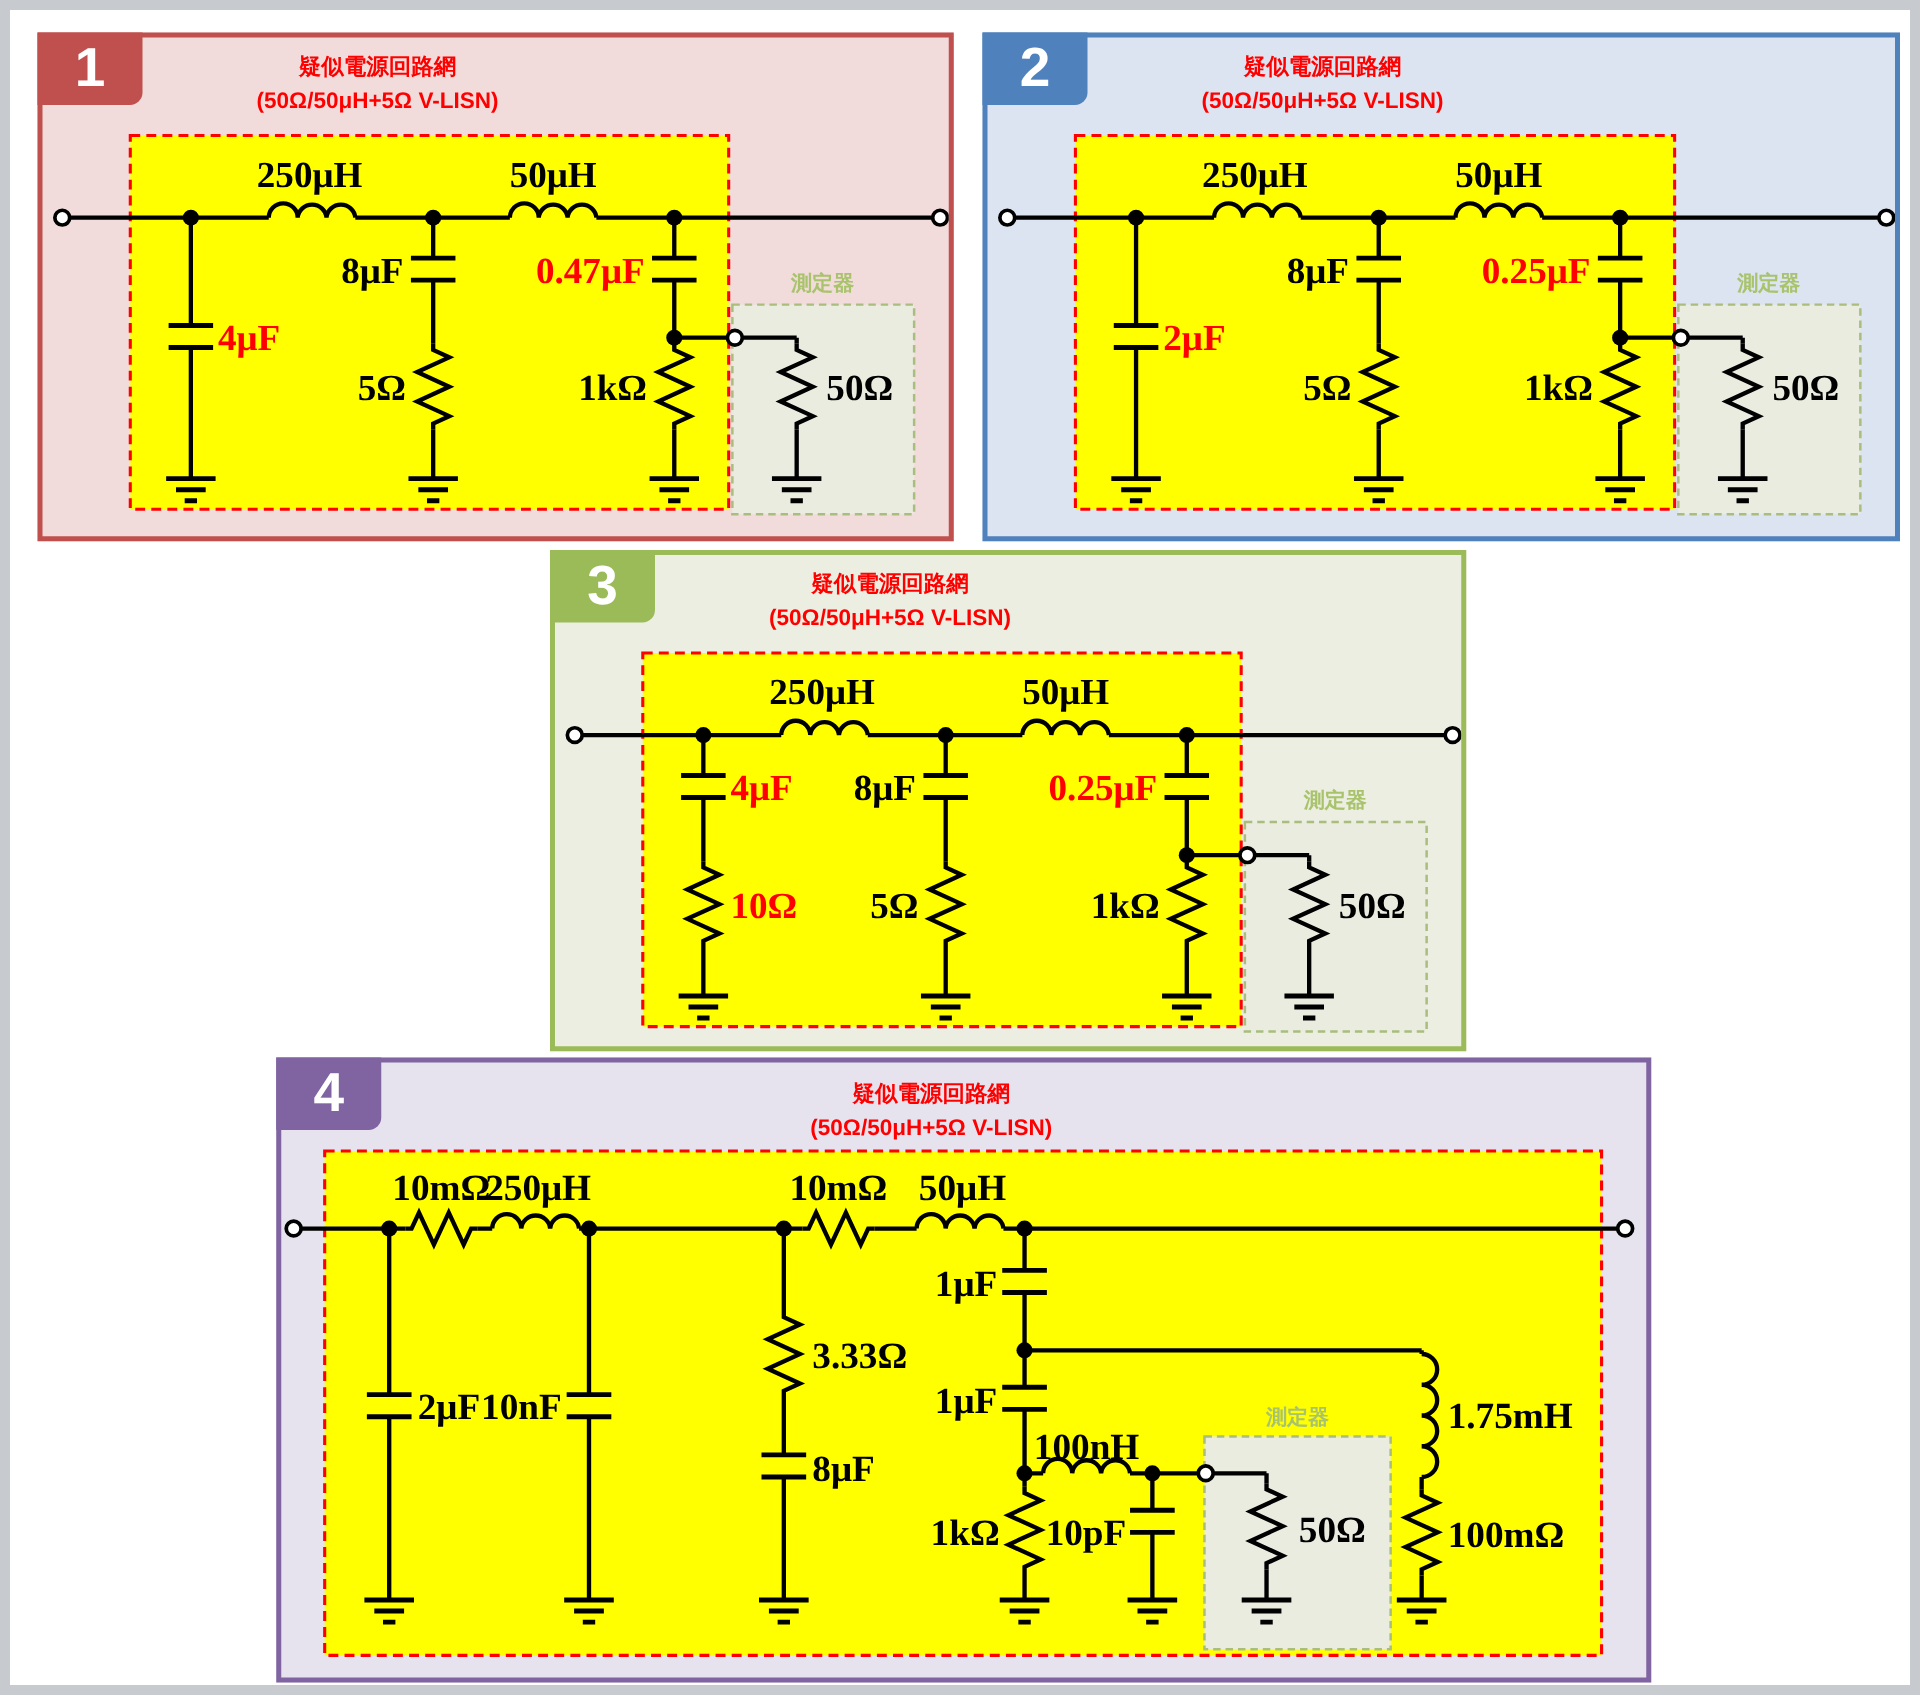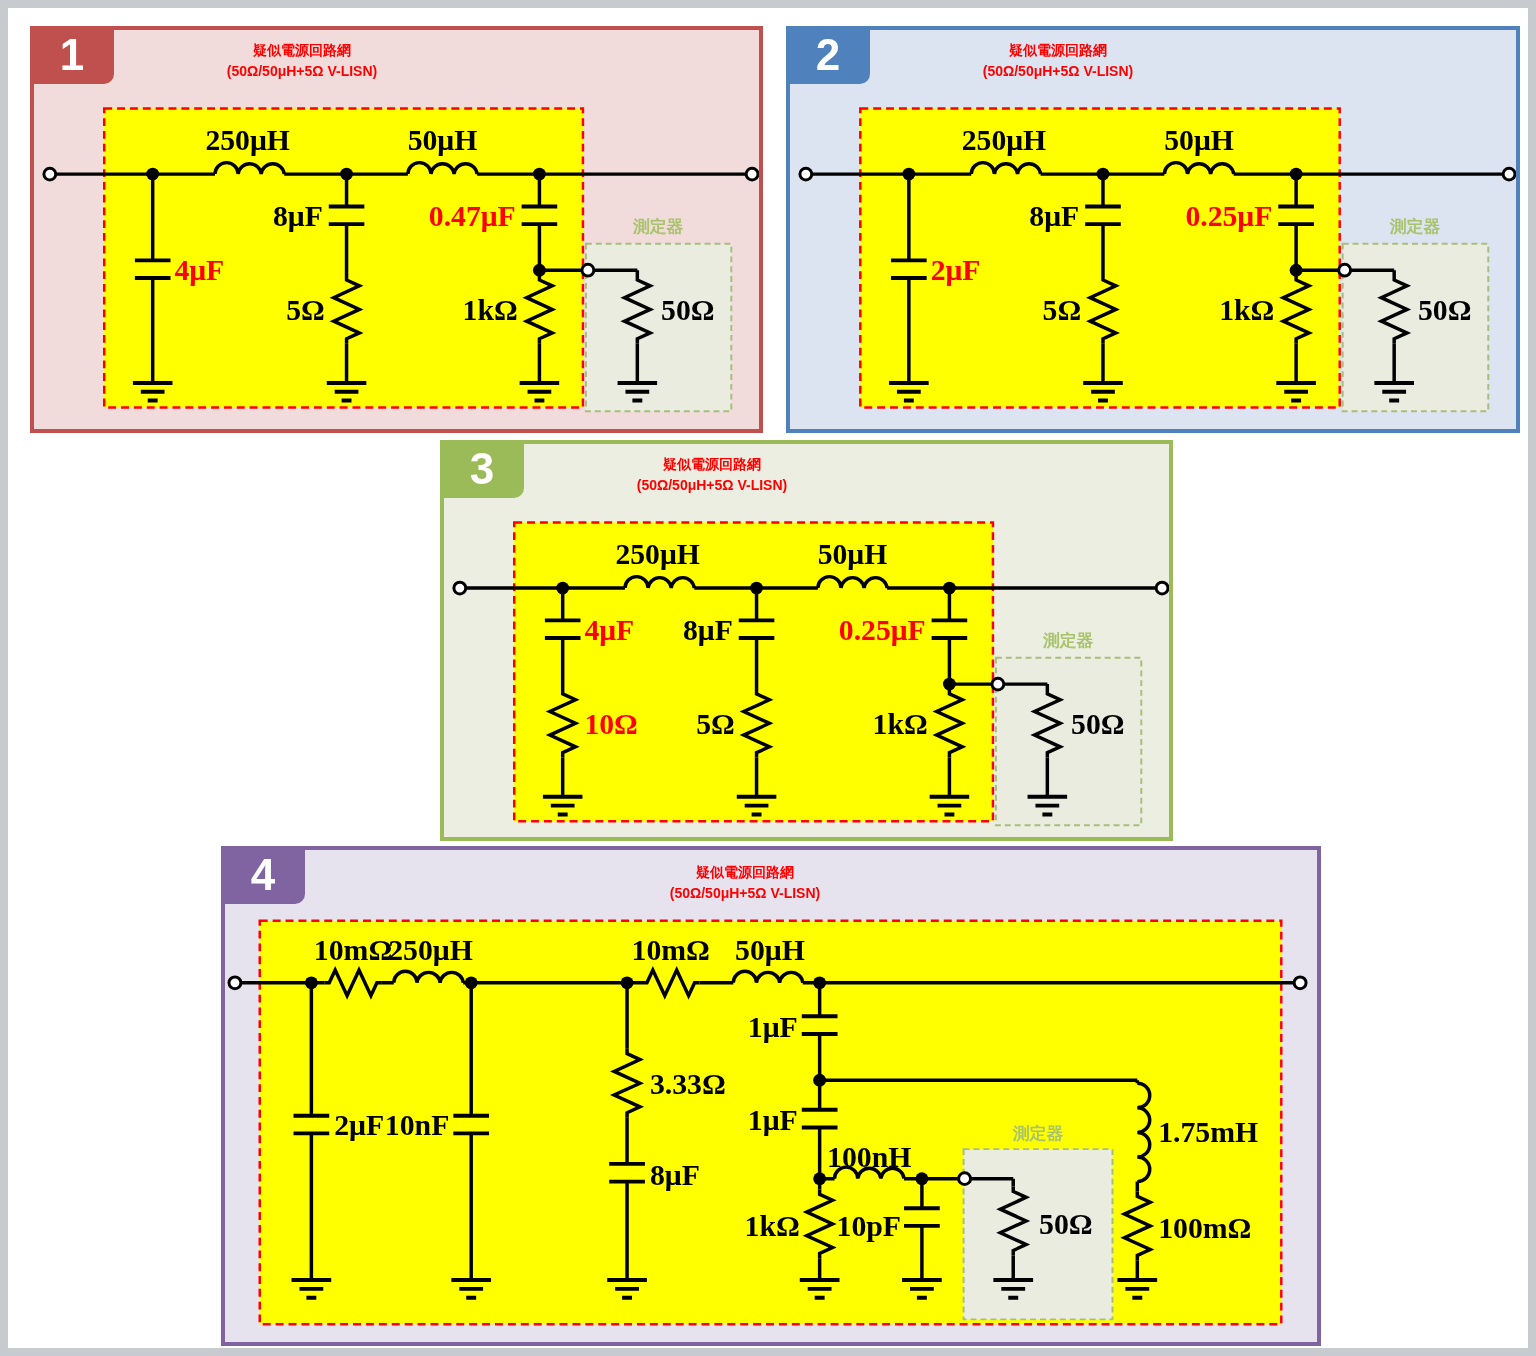--- a/index.html
+++ b/index.html
@@ -8,21 +8,21 @@
           font-family:"Liberation Sans", sans-serif;}
   .panel{position:absolute;border:4px solid;box-sizing:border-box;}
   .panel svg{position:absolute;left:0;top:0;width:100%;height:100%;}
   .badge{position:absolute;left:-4px;top:-4px;width:84px;height:58px;z-index:3;
          display:flex;align-items:center;justify-content:center;
          color:#ffffff;font-weight:bold;font-size:44px;
          border-bottom-right-radius:10px;
          font-family:"Liberation Sans", sans-serif;}
   .panel-title{position:absolute;z-index:2;transform:translateX(-50%);
          text-align:center;color:#ff0000;font-weight:bold;line-height:1.5;
-         font-size:14px;white-space:nowrap;}
+         font-size:18px;white-space:nowrap;}
   
   #p1{left:22px;top:18px;width:733px;height:407px;border-color:#c0504d;background:#f1dcdb;}
   #p2{left:778px;top:18px;width:734px;height:407px;border-color:#4f81bd;background:#dbe4f0;}
   #p3{left:432px;top:432px;width:733px;height:401px;border-color:#9bbb59;background:#ebeee0;}
   #p4{left:213px;top:838px;width:1100px;height:500px;border-color:#8064a2;background:#e6e2ee;}
   #p1 .badge{background:#c0504d;} #p2 .badge{background:#4f81bd;}
   #p3 .badge{background:#9bbb59;} #p4 .badge{background:#8064a2;}
   
   .ybox{fill:#ffff00;stroke:#ff0000;stroke-width:2.5;stroke-dasharray:8 5;}
   .mbox{fill:#e9ecdf;stroke:#a8bd7e;stroke-width:2;stroke-dasharray:6 4;}

